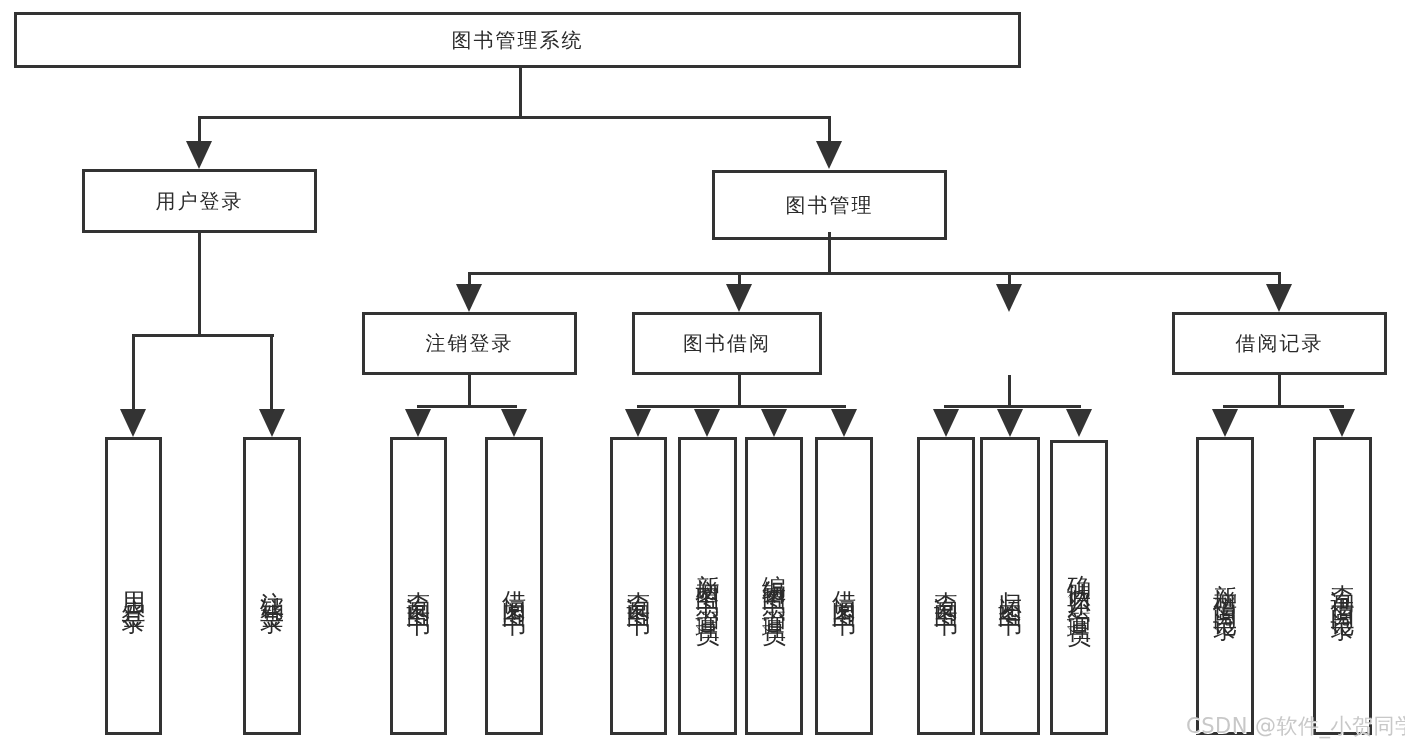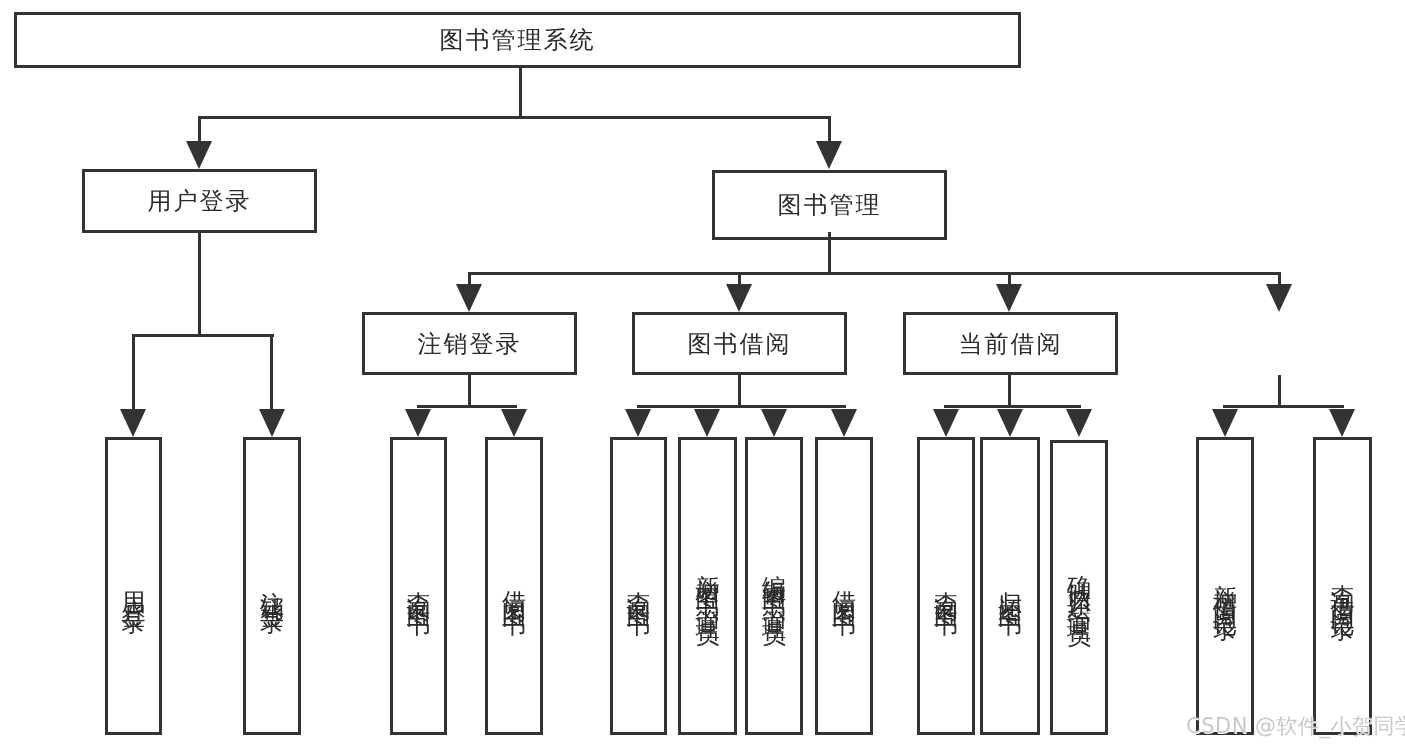--- a/index.html
+++ b/index.html
@@ -4,21 +4,21 @@
 <style>
   html,body{margin:0;padding:0;background:#ffffff;}
   .canvas{
     position:relative;width:1405px;height:747px;background:#ffffff;overflow:hidden;
     font-family:"DejaVu Sans","Liberation Sans",sans-serif;color:#2b2b2b;
   }
   .node{
     position:absolute;box-sizing:border-box;border:3px solid #333333;background:#ffffff;
     display:flex;align-items:center;justify-content:center;text-align:center;
   }
-  .node.h{font-size:24px;letter-spacing:2px;}
+  .node.h{font-size:20px;letter-spacing:2px;}
   .node.v{writing-mode:vertical-rl;font-size:24px;letter-spacing:7px;}
   .cline{position:absolute;background:#333333;}
   .arrow{
     position:absolute;width:0;height:0;
     border-left:13px solid transparent;border-right:13px solid transparent;
     border-top:28px solid #333333;
   }
   .watermark{
     position:absolute;left:1186px;top:712px;font-size:21px;letter-spacing:0.5px;
     color:#c8c8c8;white-space:nowrap;text-shadow:1px 1px 0 #ffffff;
@@ -61,25 +61,25 @@
   <div class="cline" style="left:1008px;top:274px;width:3px;height:14px"></div>
   <div class="cline" style="left:1278px;top:274px;width:3px;height:14px"></div>
   <div class="arrow" style="left:456px;top:284px"></div>
   <div class="arrow" style="left:726px;top:284px"></div>
   <div class="arrow" style="left:996px;top:284px"></div>
   <div class="arrow" style="left:1266px;top:284px"></div>
 
   <div class="node h" style="left:362px;top:312px;width:215px;height:63px">
     <span>注销登录</span>
   </div>
-  <div class="node h" style="left:632px;top:312px;width:215px;height:63px">
+  <div class="node h" style="left:632px;top:312px;width:190px;height:63px">
     <span>图书借阅</span>
   </div>
-  <div class="node h" style="left:903px;top:312px;width:215px;height:63px">
-    <span>当前借阅</span>
+  <div class="node h" style="left:1172px;top:312px;width:215px;height:63px">
+    <span>借阅记录</span>
   </div>
 
   <div class="cline" style="left:468px;top:375px;width:3px;height:32px"></div>
   <div class="cline" style="left:417px;top:405px;width:100px;height:3px"></div>
   <div class="arrow" style="left:405px;top:409px"></div>
   <div class="arrow" style="left:501px;top:409px"></div>
 
   <div class="cline" style="left:738px;top:375px;width:3px;height:32px"></div>
   <div class="cline" style="left:637px;top:405px;width:209px;height:3px"></div>
   <div class="arrow" style="left:625px;top:409px"></div>

